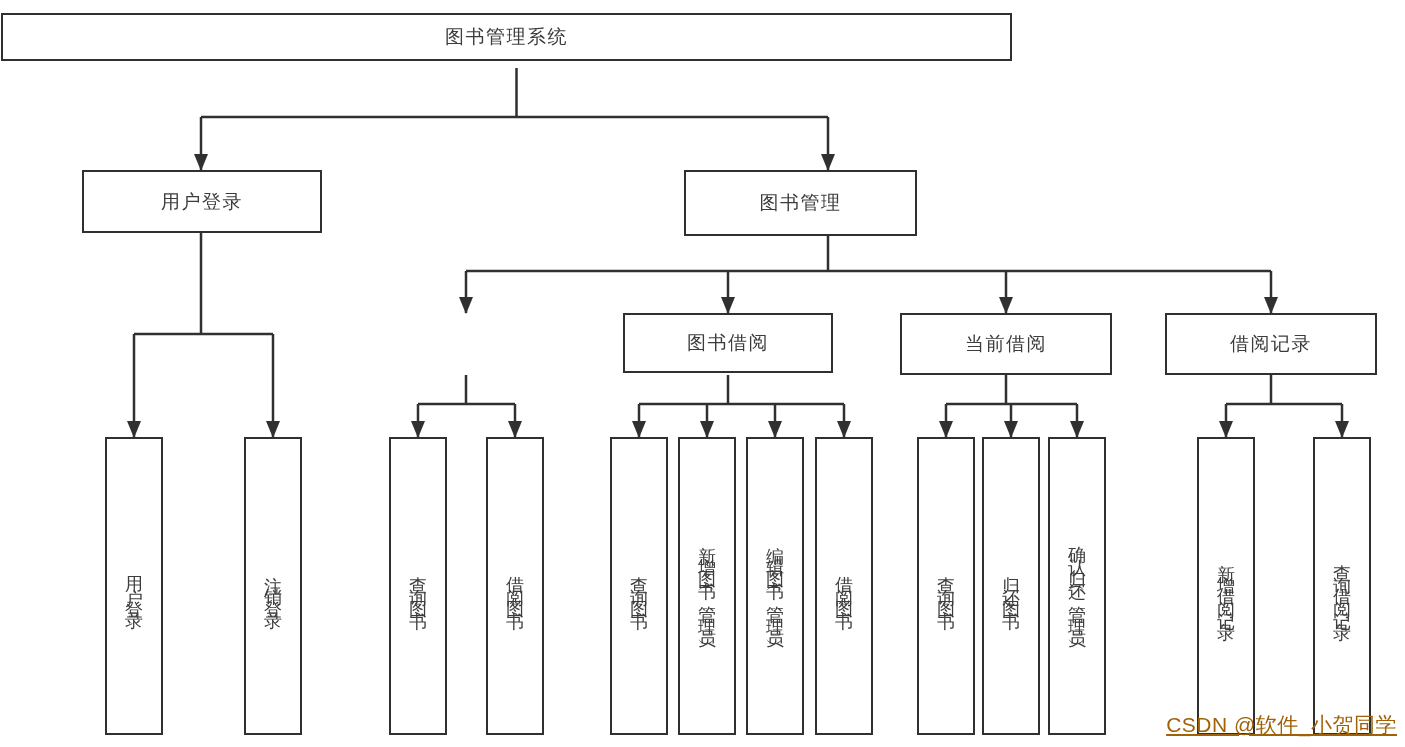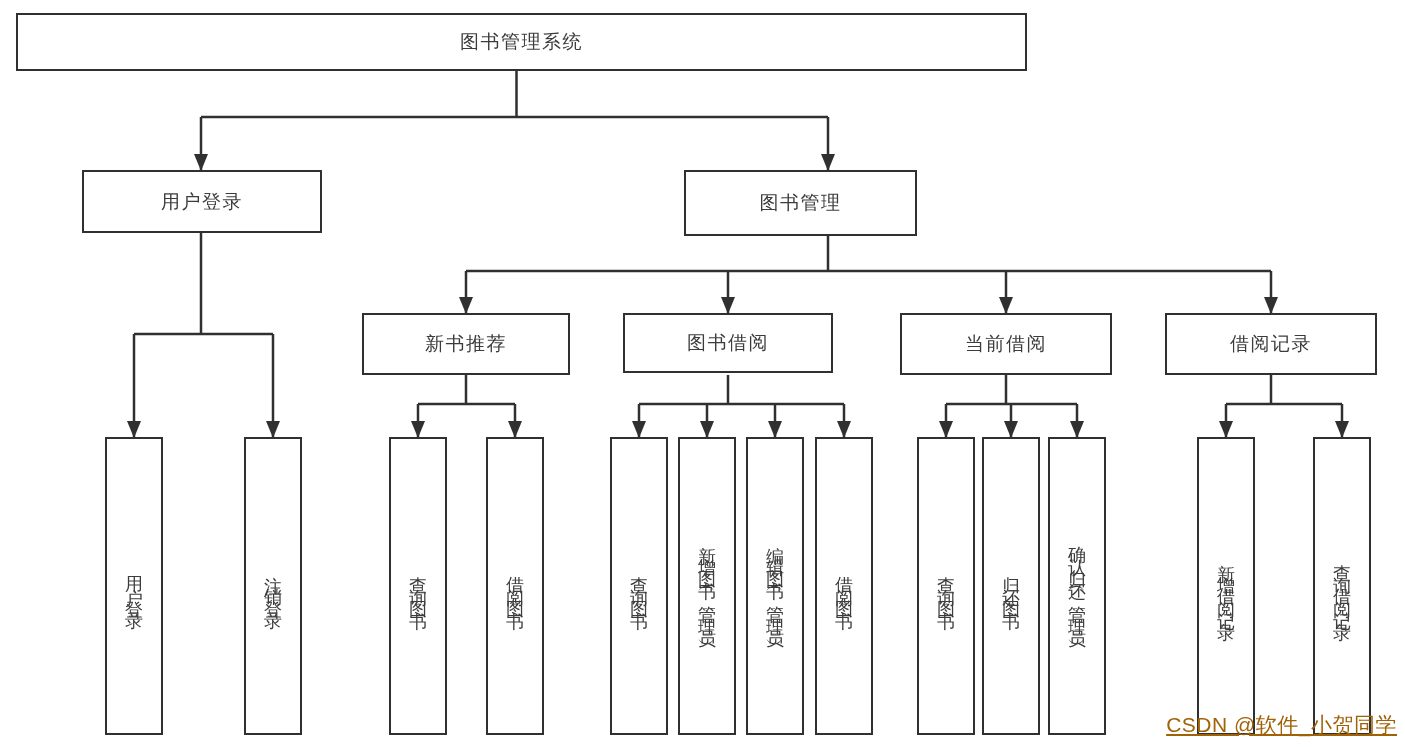--- a/index.html
+++ b/index.html
@@ -65,34 +65,31 @@
 
       <line x1="946" y1="404" x2="946" y2="437" marker-end="url(#ah)"></line>
       <line x1="1011" y1="404" x2="1011" y2="437" marker-end="url(#ah)"></line>
       <line x1="1077" y1="404" x2="1077" y2="437" marker-end="url(#ah)"></line>
 
       <line x1="1226" y1="404" x2="1226" y2="437" marker-end="url(#ah)"></line>
       <line x1="1342" y1="404" x2="1342" y2="437" marker-end="url(#ah)"></line>
     </g>
   </svg>
 
-  <div class="box hbox" style="left:16px;top:13px;width:1011px;height:58px">
+  <div class="box hbox" style="left:1px;top:13px;width:1011px;height:48px">
     <span>图书管理系统</span>
   </div>
 
   <div class="box hbox" style="left:82px;top:170px;width:240px;height:63px">
     <span>用户登录</span>
   </div>
   <div class="box hbox" style="left:684px;top:170px;width:233px;height:66px">
     <span>图书管理</span>
   </div>
 
-  <div class="box hbox" style="left:362px;top:313px;width:208px;height:62px">
-    <span>新书推荐</span>
-  </div>
   <div class="box hbox" style="left:623px;top:313px;width:210px;height:60px">
     <span>图书借阅</span>
   </div>
   <div class="box hbox" style="left:1165px;top:313px;width:212px;height:62px">
     <span>借阅记录</span>
   </div>
   <div class="box hbox" style="left:900px;top:313px;width:212px;height:62px">
     <span>当前借阅</span>
   </div>
 

